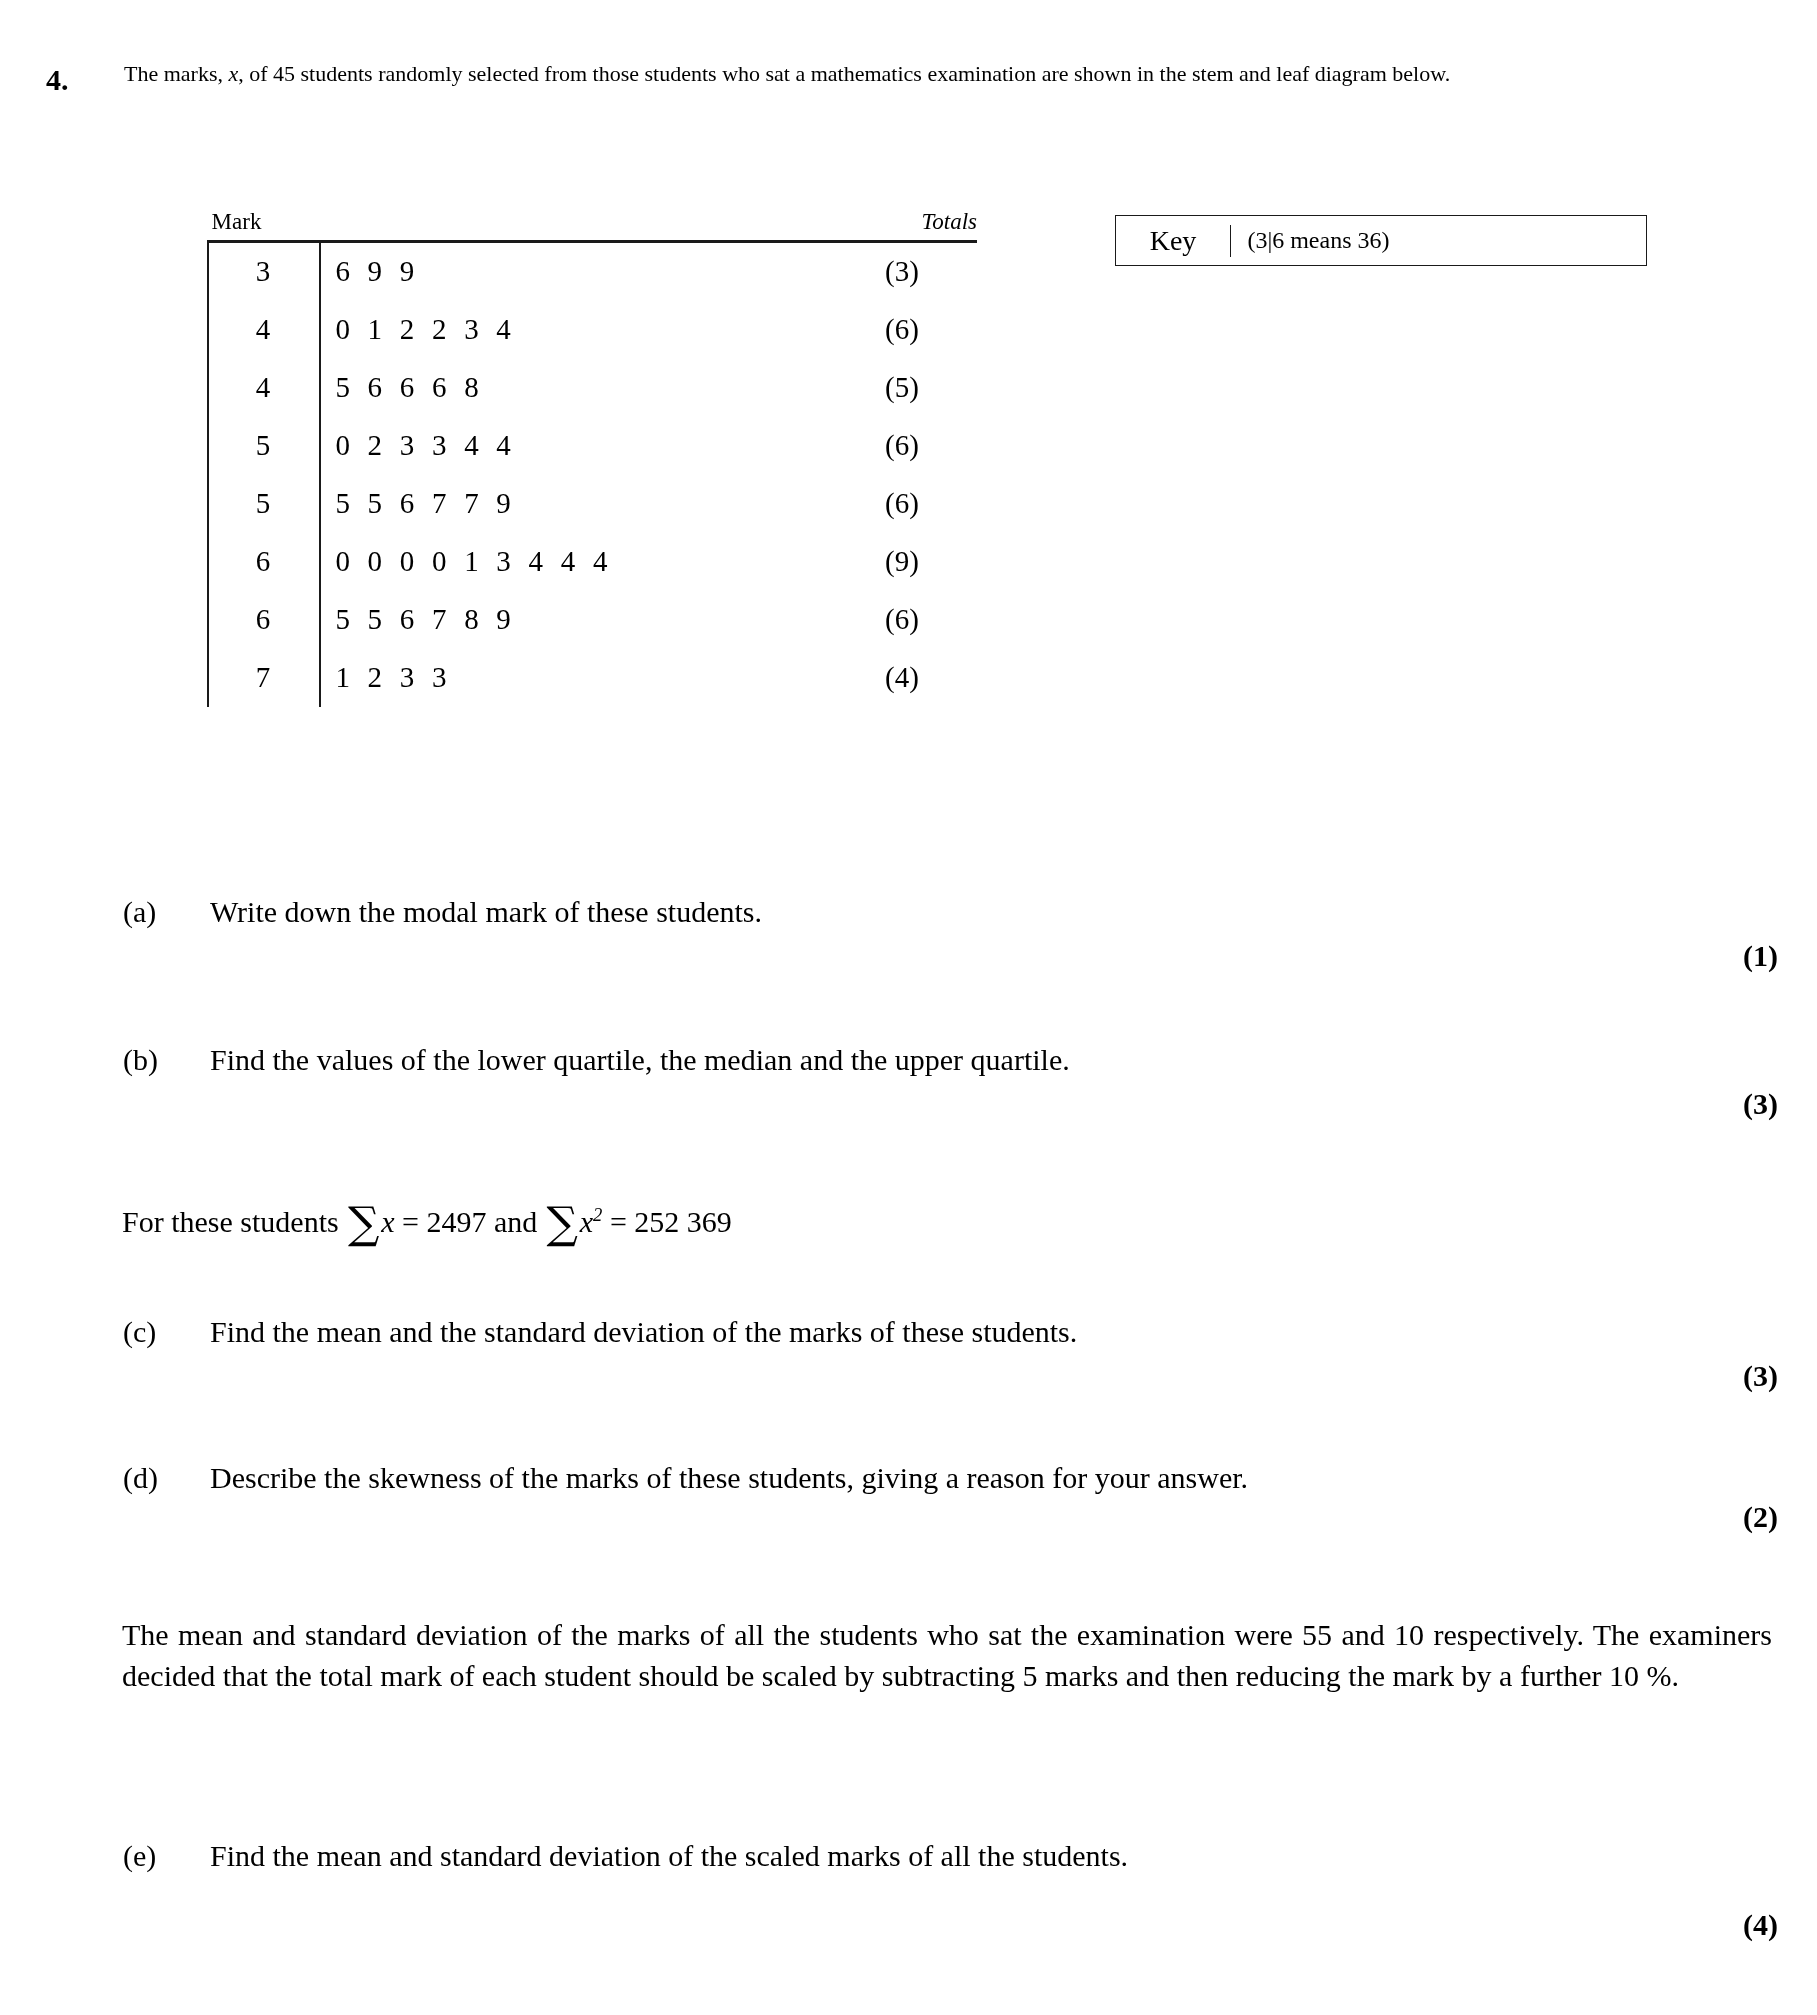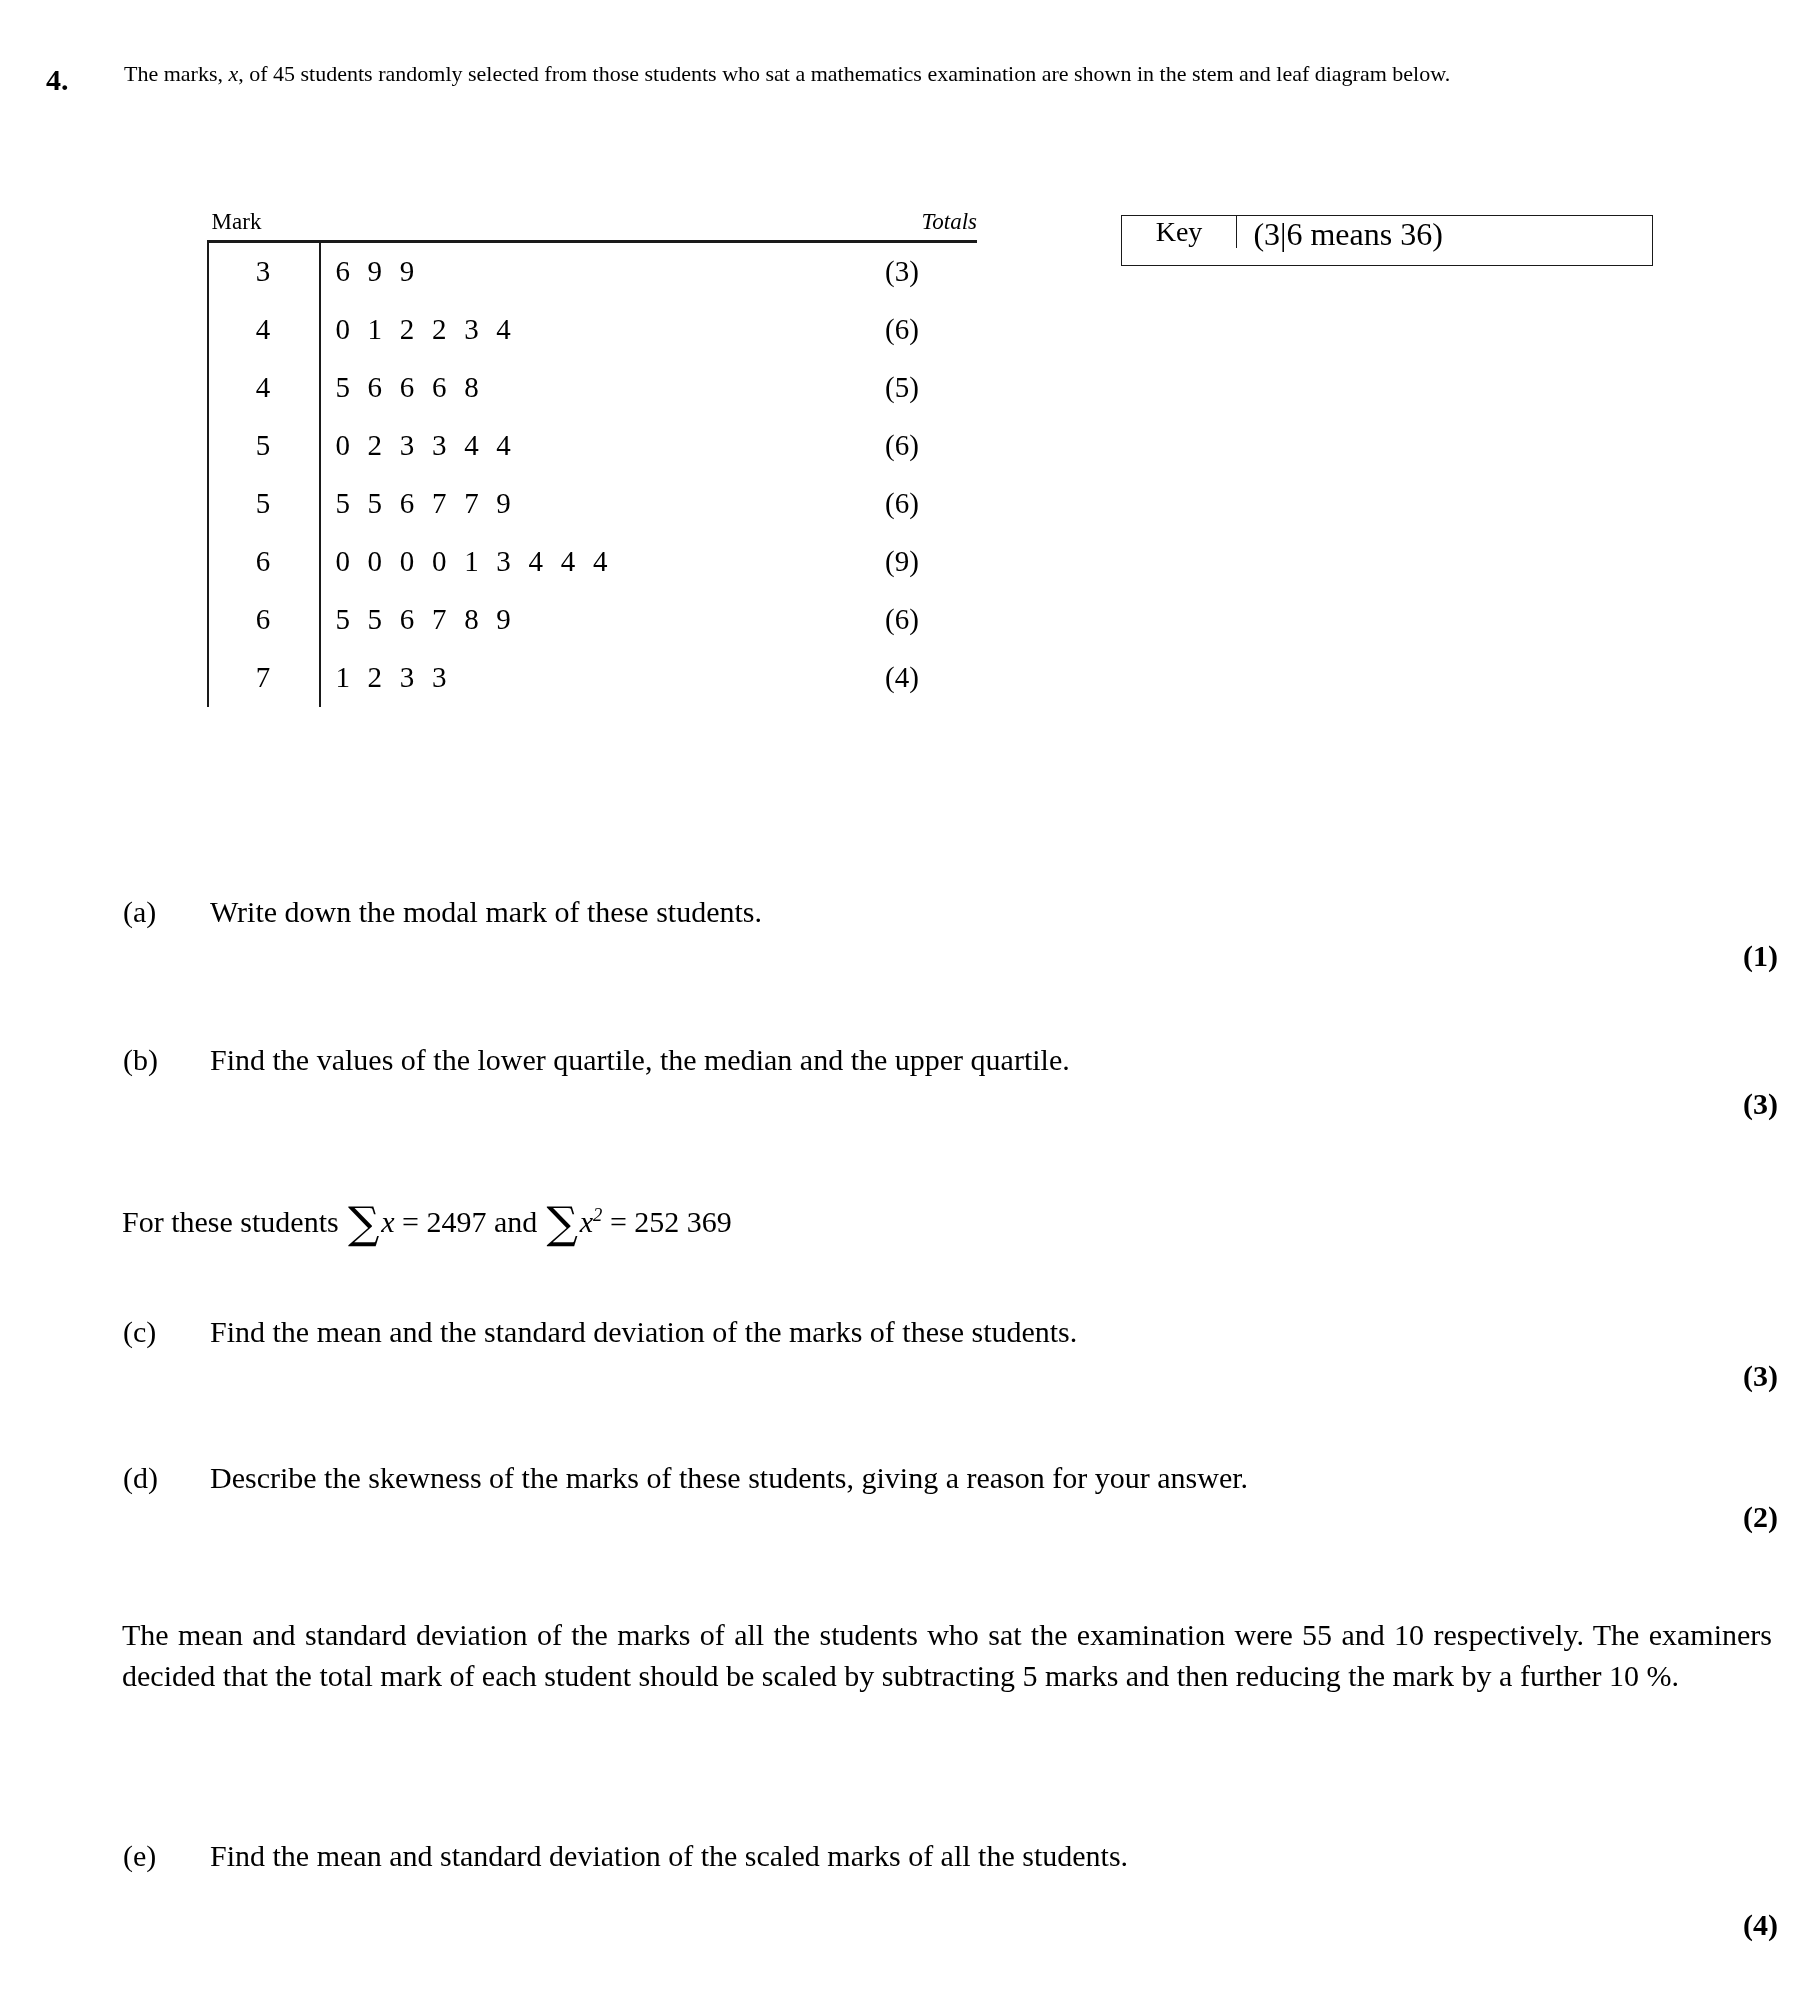--- a/index.html
+++ b/index.html
@@ -120,38 +120,37 @@
     box-sizing: border-box;
   }
 
   
   .key-box {
     position: absolute;
     left: 1115px;
     top: 215px;
     border: 1.8px solid #1a1a1a;
     display: flex;
-    align-items: flex-start;
+    align-items: center;
     height: 49px;
-    margin-left: 6px;
   }
   .key-label {
     width: 114px;
     border-right: 1.8px solid #1a1a1a;
     display: flex;
     align-items: center;
     justify-content: center;
     font-size: 28px;
   }
   .key-value {
     width: 415px;
     display: flex;
     align-items: center;
     padding-left: 16.4px;
-    font-size: 32px;
+    font-size: 24px;
     box-sizing: border-box;
   }
 
   
   .part {
     position: absolute;
     left: 123px;
     width: 1650px;
     font-size: 30px;
     line-height: 1.38;

